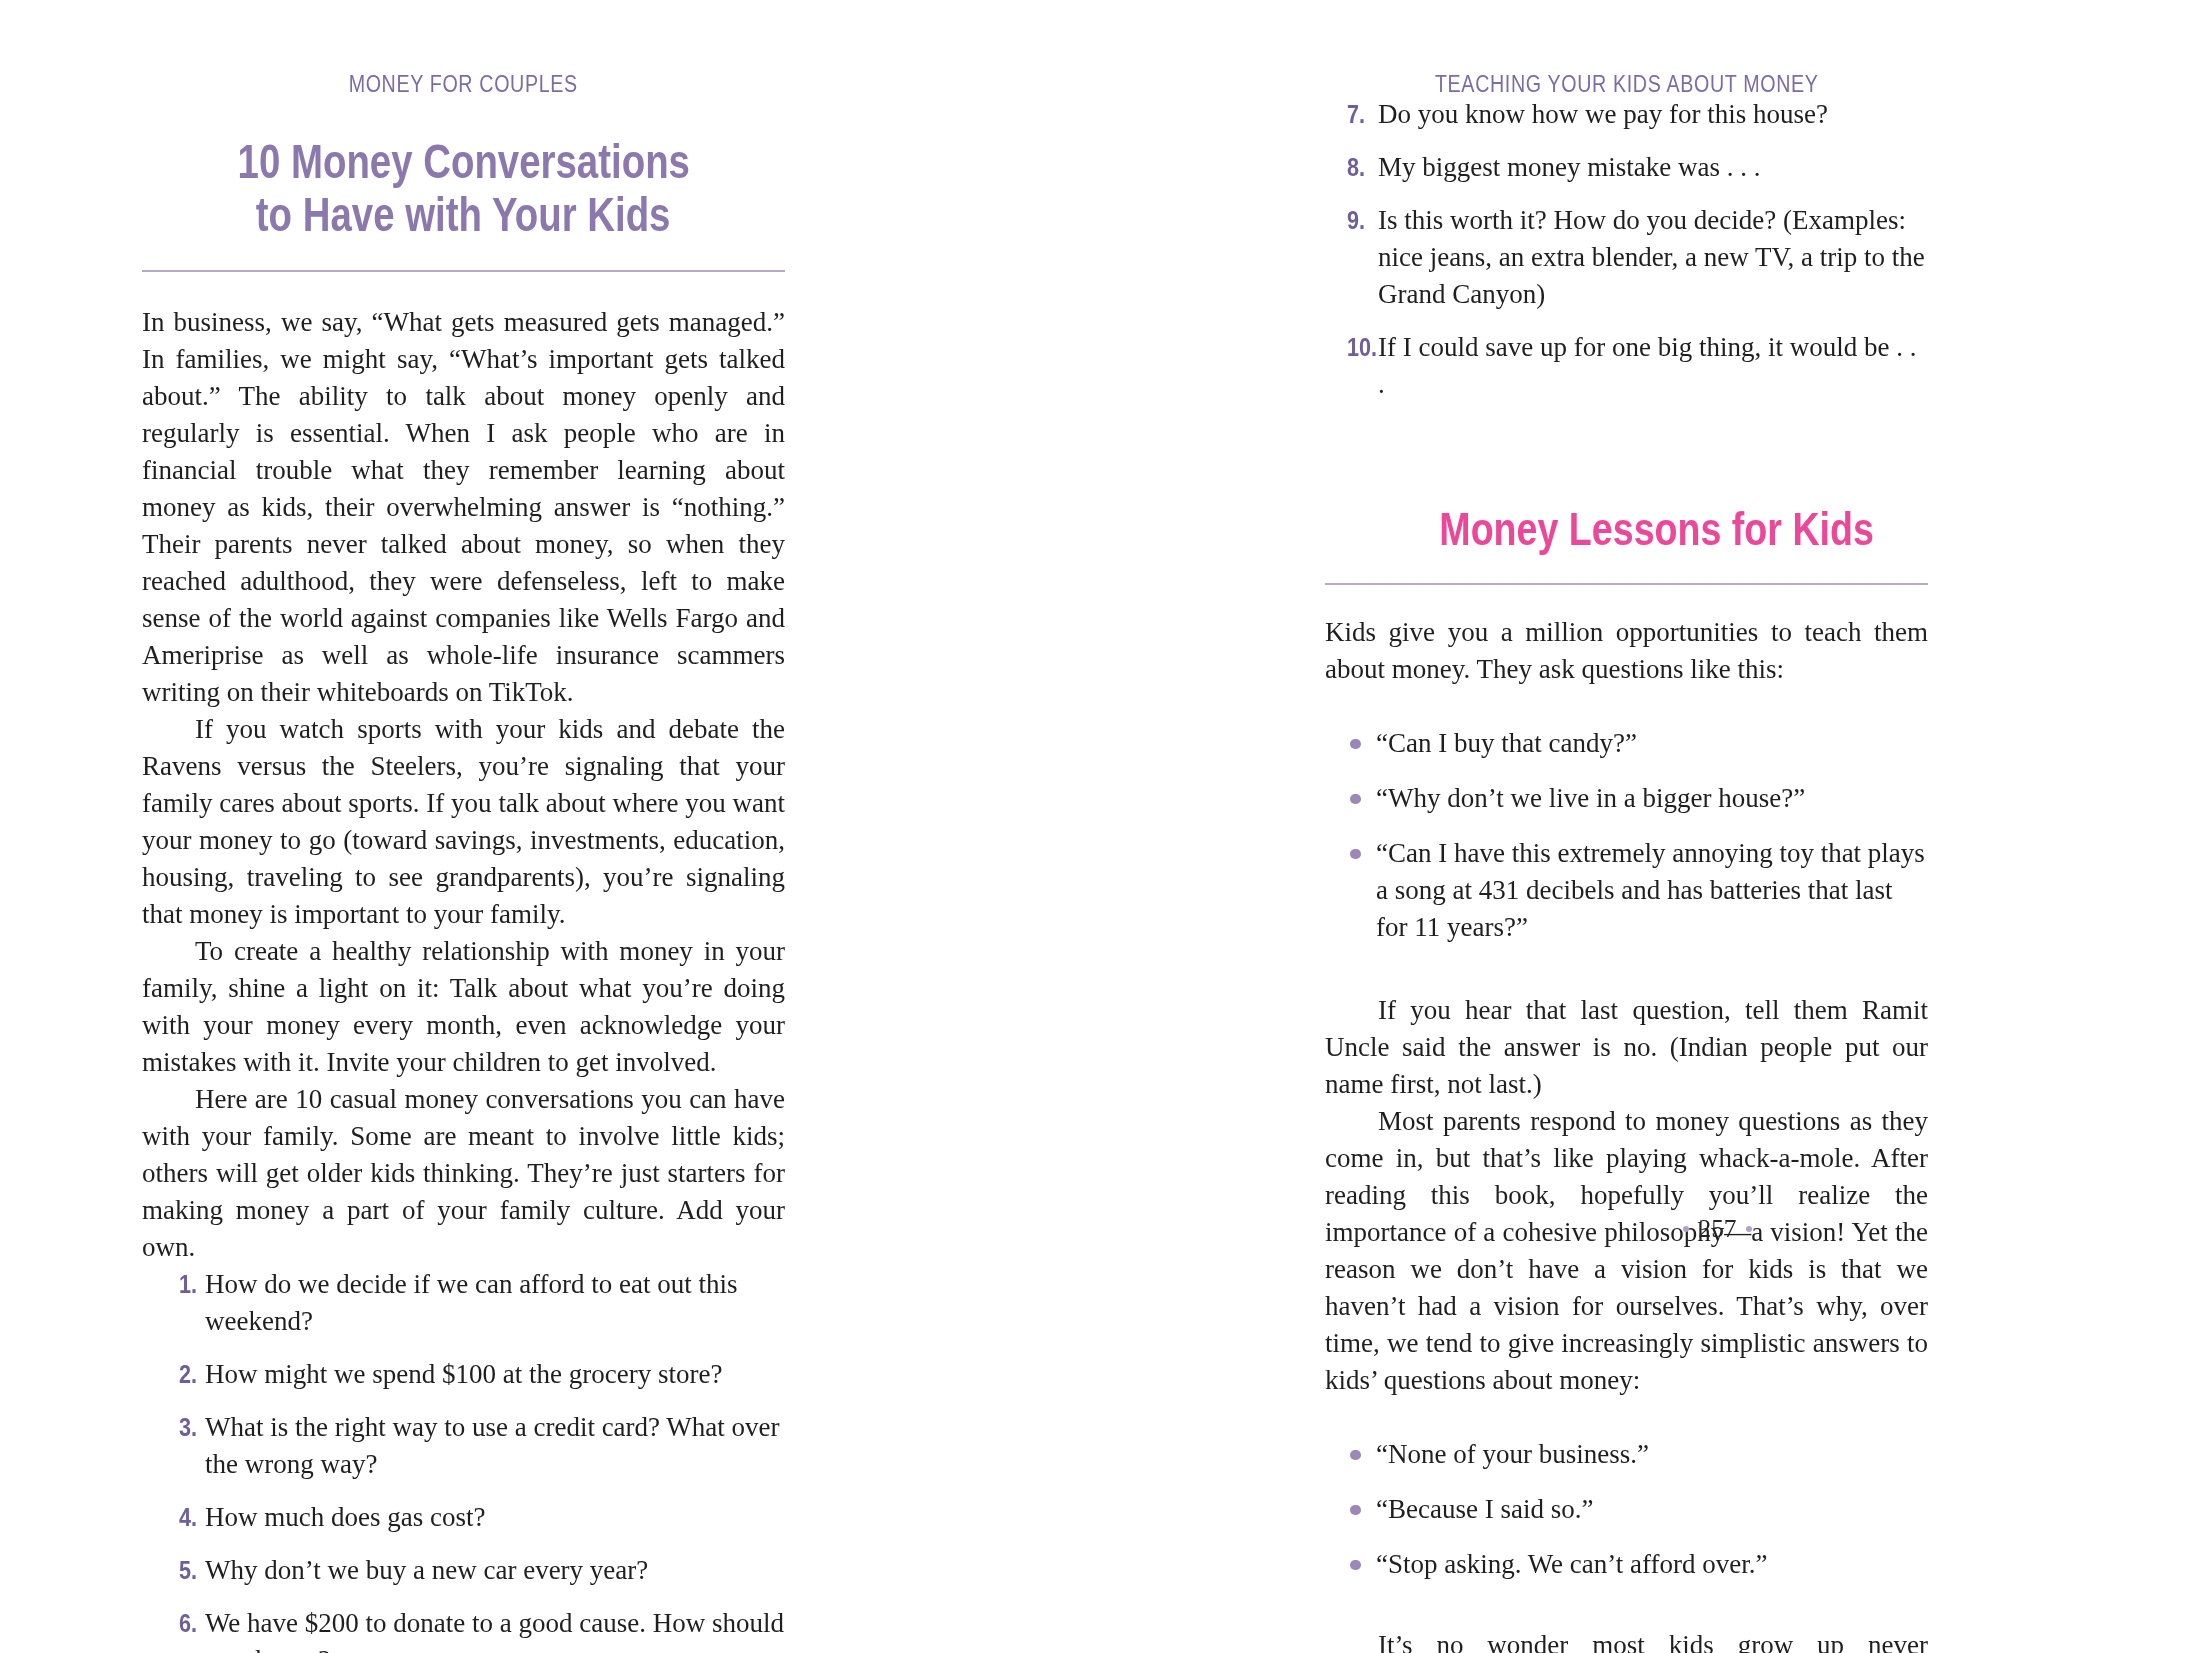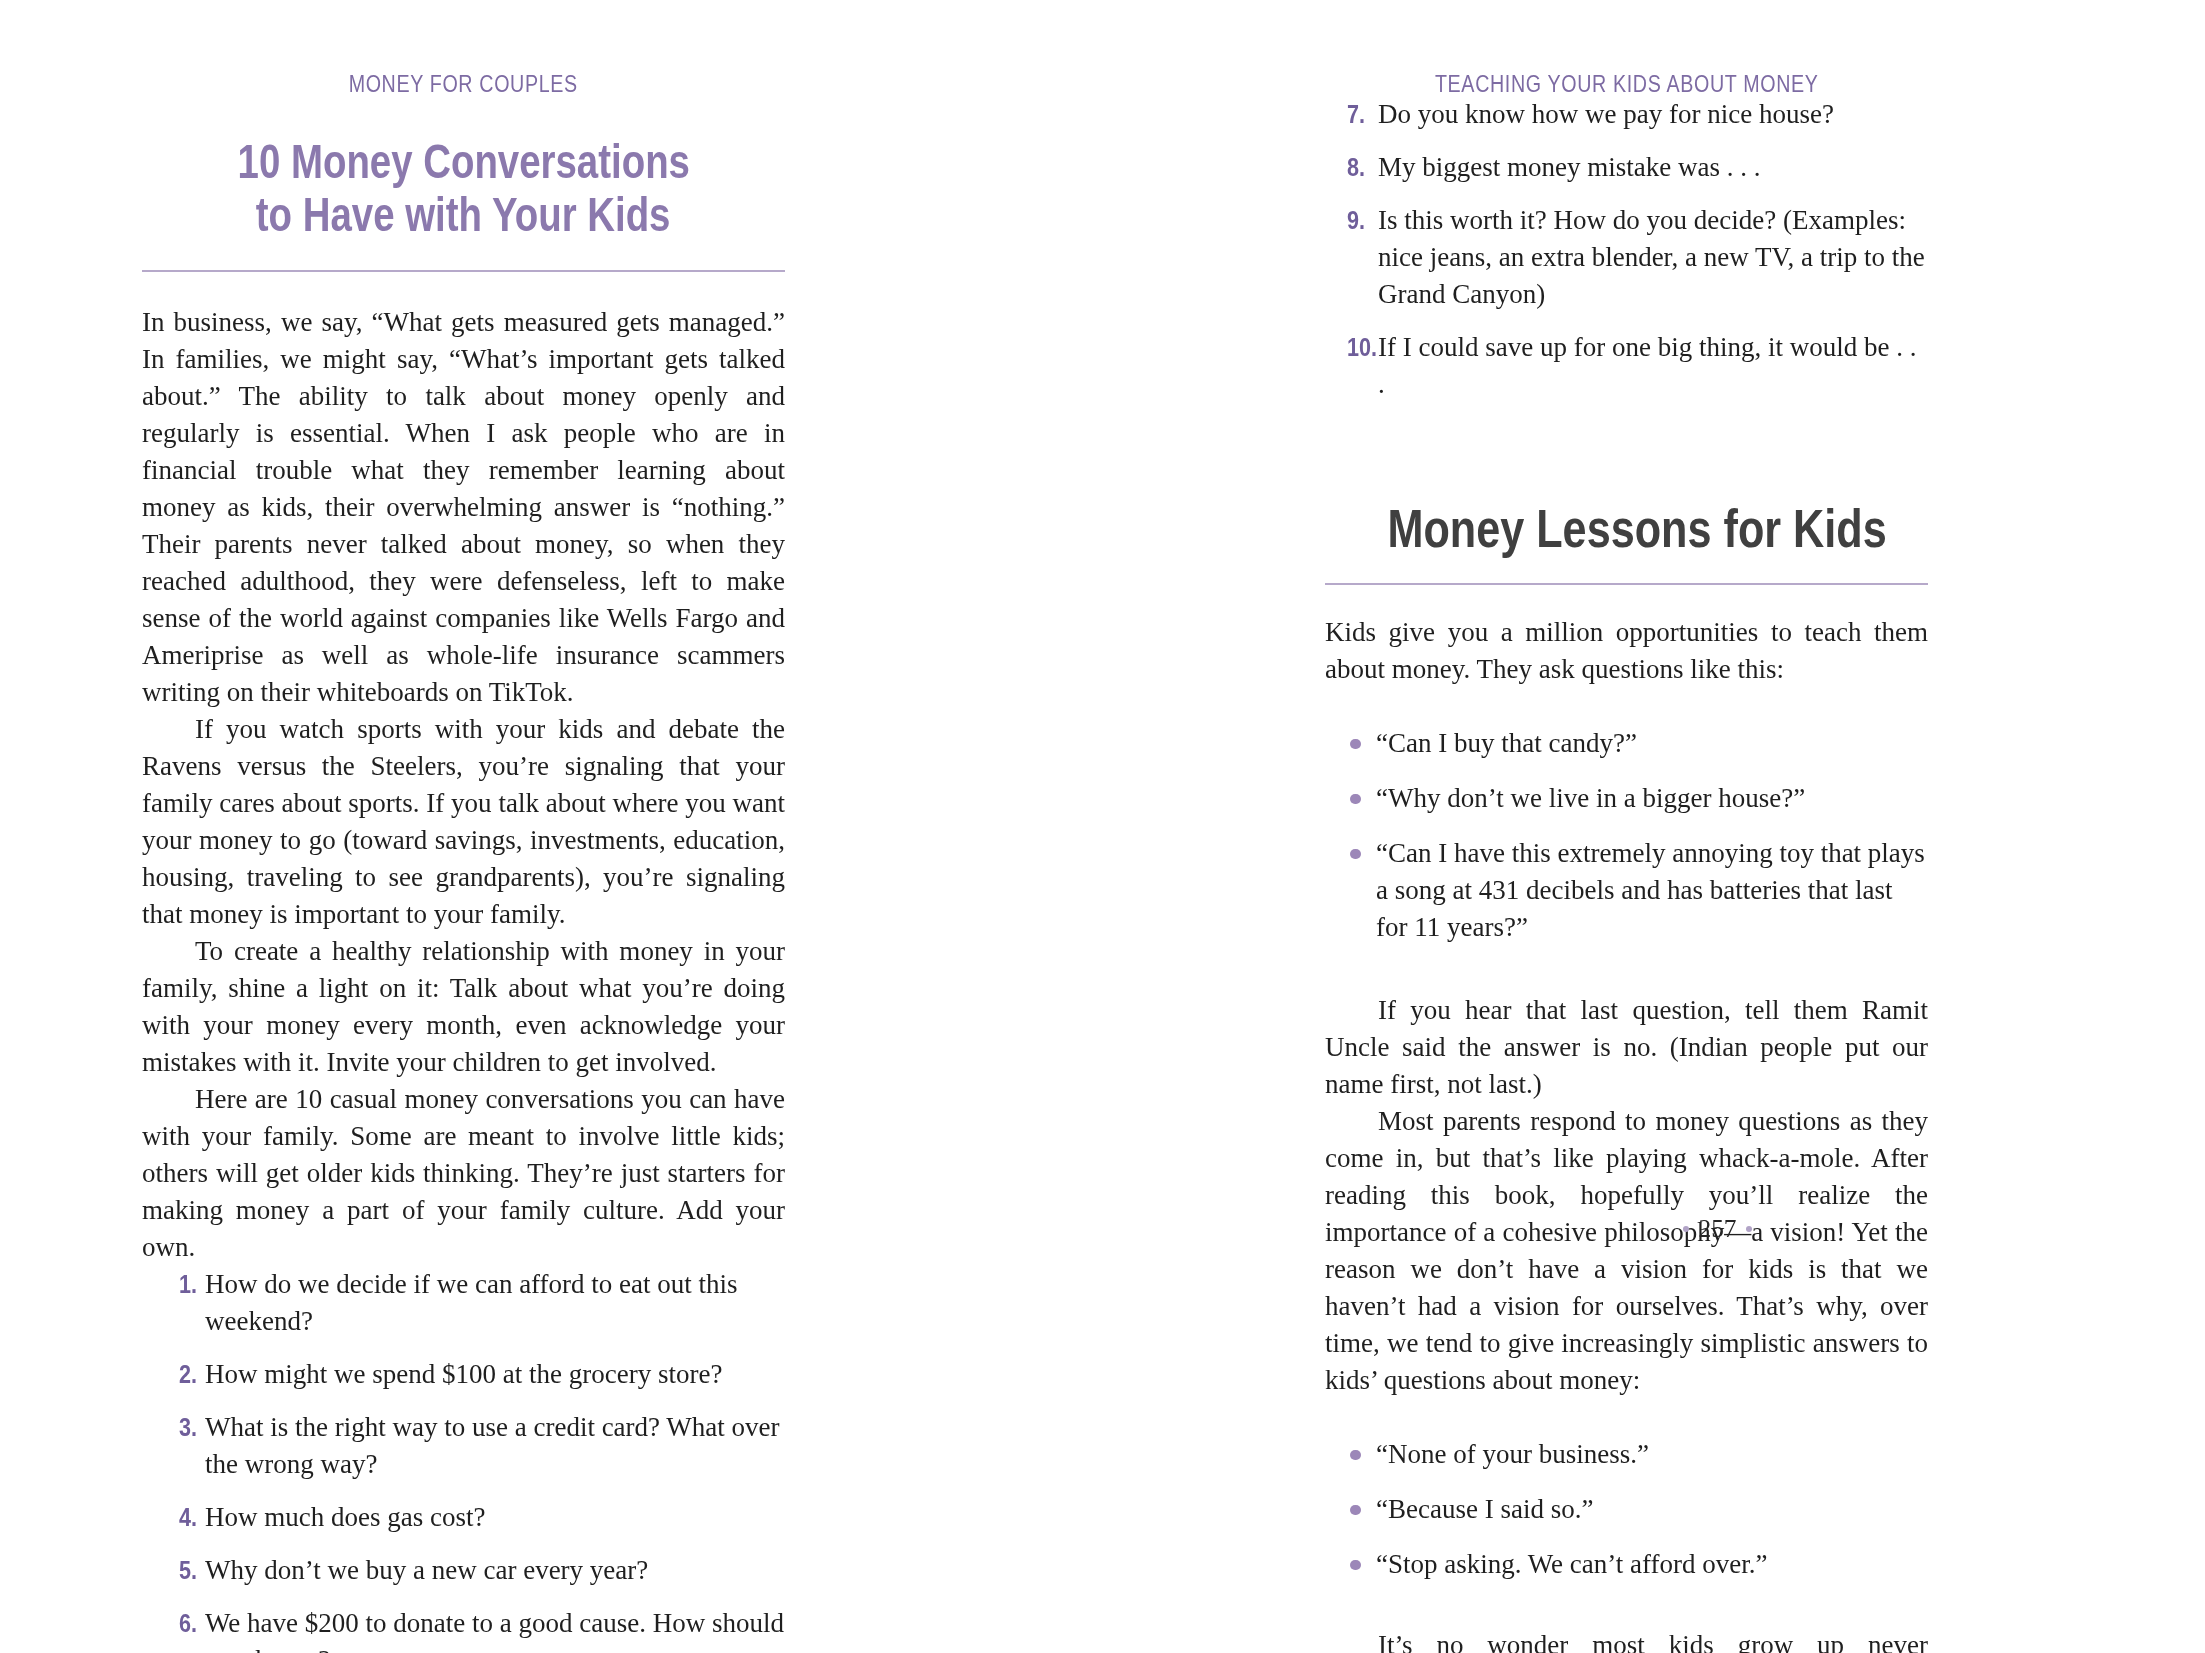--- a/index.html
+++ b/index.html
@@ -23,21 +23,21 @@
     font-size:24.6px;line-height:25.4px;color:#7d6ba3;letter-spacing:0.8px;
   }
   .chapter-title{
     margin:39px 0 0 0;text-align:center;
     font-family:"Liberation Sans", sans-serif;font-weight:700;
     font-size:48px;line-height:53px;color:#8b79ad;
   }
   .section-title{
     margin:100px 0 0 0;text-align:right;
     font-family:"Liberation Sans", sans-serif;font-weight:700;
-    font-size:54px;line-height:51px;color:#404040;
+    font-size:47px;line-height:51px;color:#ec4899;
   }
   .rule{border:none;height:1.7px;background:#b6a9ca;margin:29px 0 0 0;width:100%;}
 
   .body-text{margin-top:32px;font-size:27px;line-height:37px;text-align:justify;}
   .body-text p{margin:0;text-indent:53px;}
   .body-text p.noindent{text-indent:0;}
   .intro{margin-top:29px;font-size:27px;line-height:37px;text-align:justify;}
   .intro p{margin:0;}
   .closing{margin-top:44px;font-size:27px;line-height:37px;text-align:justify;}
   .closing p{margin:0;text-indent:53px;}
@@ -132,21 +132,21 @@
 <section class="page right">
   <div class="content">
 
     <div class="running-head">
       <span class="cond">TEACHING YOUR KIDS ABOUT MONEY</span>
     </div>
 
     <ol class="num-list list-cont">
       <li>
         <span class="num">7.</span>
-        <span>Do you know how we pay for nice house?</span>
+        <span>Do you know how we pay for this house?</span>
       </li>
       <li>
         <span class="num">8.</span>
         <span>My biggest money mistake was . . .</span>
       </li>
       <li>
         <span class="num">9.</span>
         <span>Is this worth it? How do you decide? (Examples: nice jeans, an extra blender, a new TV, a trip to the Grand Canyon)</span>
       </li>
       <li>

